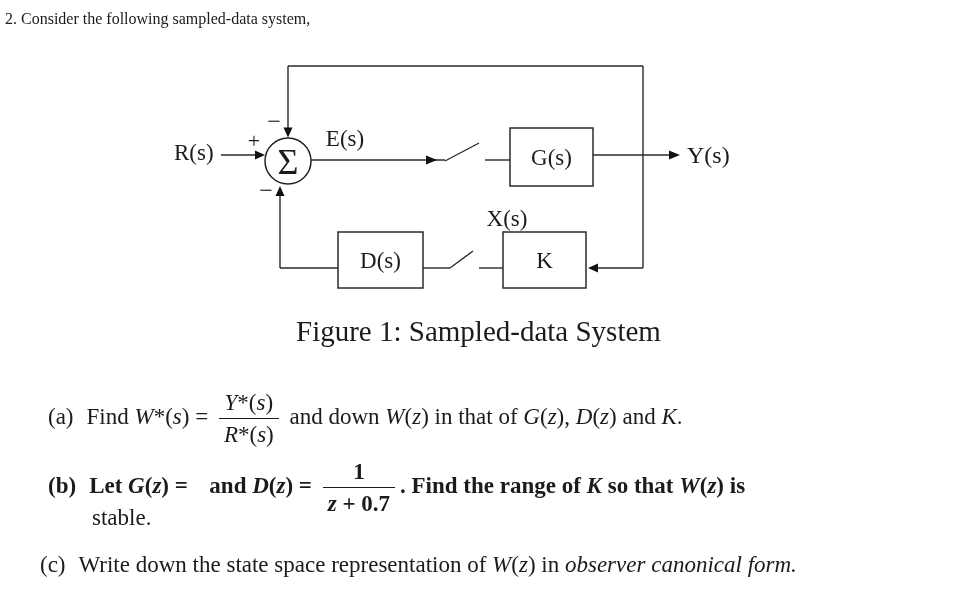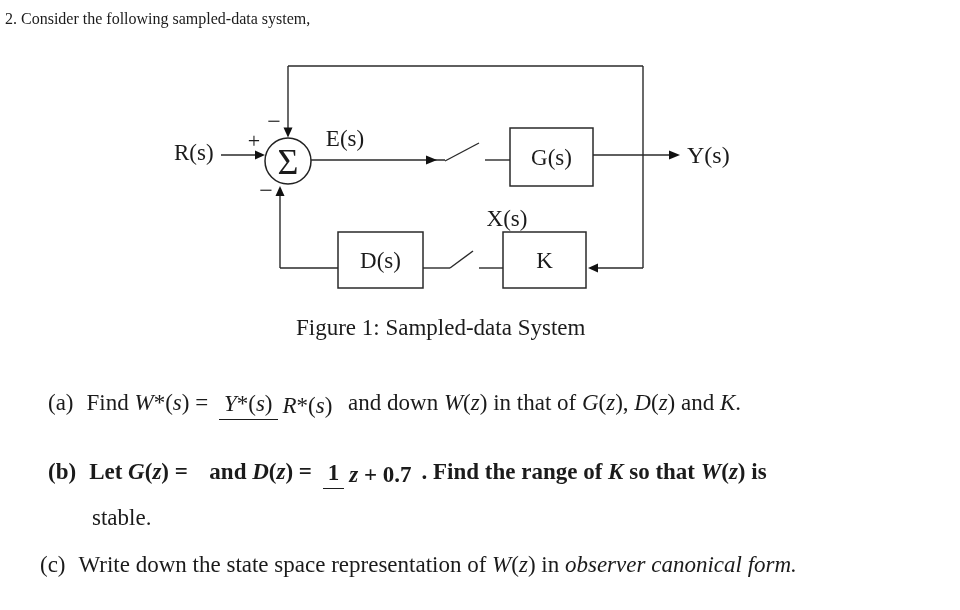--- a/index.html
+++ b/index.html
@@ -3,30 +3,30 @@
 <meta charset="utf-8">
 <style>
   html,body{margin:0;padding:0;}
   body{
     width:960px;height:610px;position:relative;background:#ffffff;
     font-family:"Liberation Serif","DejaVu Serif",serif;color:#1b1b1b;
     overflow:hidden;
   }
   .abs{position:absolute;}
   .title{left:5px;top:10px;font-size:16px;white-space:nowrap;}
-  .caption{left:296px;top:315px;font-size:23px;white-space:nowrap;}
+  .caption{left:296px;top:315px;font-size:29px;white-space:nowrap;}
   .prob-row{font-size:23px;white-space:nowrap;line-height:28px;}
   .row-a{left:48px;top:389px;}
   .row-b{left:48px;top:458px;font-weight:bold;}
   .row-b2{left:92px;top:504px;}
   .row-c{left:40px;top:551px;}
   .plabel{display:inline-block;margin-right:13px;}
   .mvar{font-style:italic;}
   .frac{
-    display:inline-flex;flex-direction:row;text-align:center;
+    display:inline-flex;flex-direction:column;text-align:center;
     vertical-align:middle;margin:0 5px;line-height:27px;
   }
   .frac .num{padding:0 5px 2px;border-bottom:1.4px solid #1b1b1b;}
   .frac .den{padding:2px 5px 0;}
   svg text{font-family:"Liberation Serif","DejaVu Serif",serif;fill:#1b1b1b;}
   .wire{stroke:#2a2a2a;stroke-width:1.4;fill:none;}
   .blockbox{fill:#ffffff;stroke:#2a2a2a;stroke-width:1.5;}
   .arrow{fill:#111111;stroke:none;}
 </style>
 </head>

